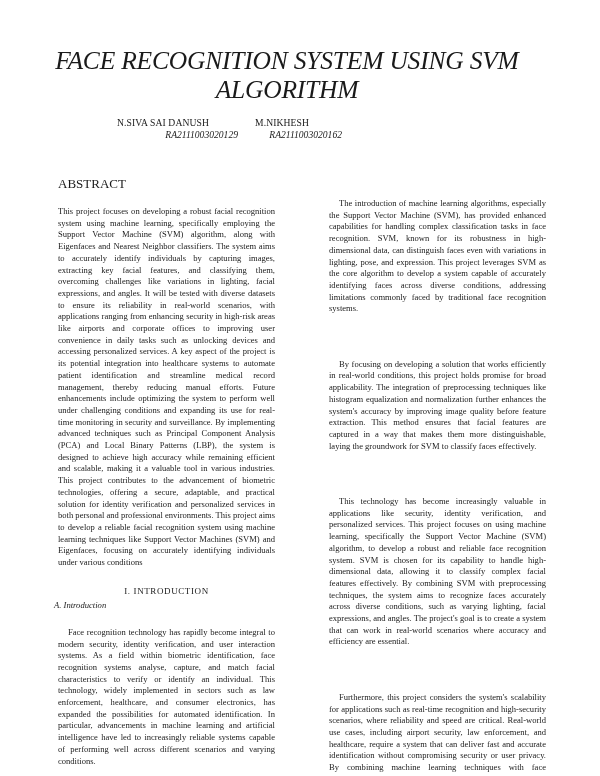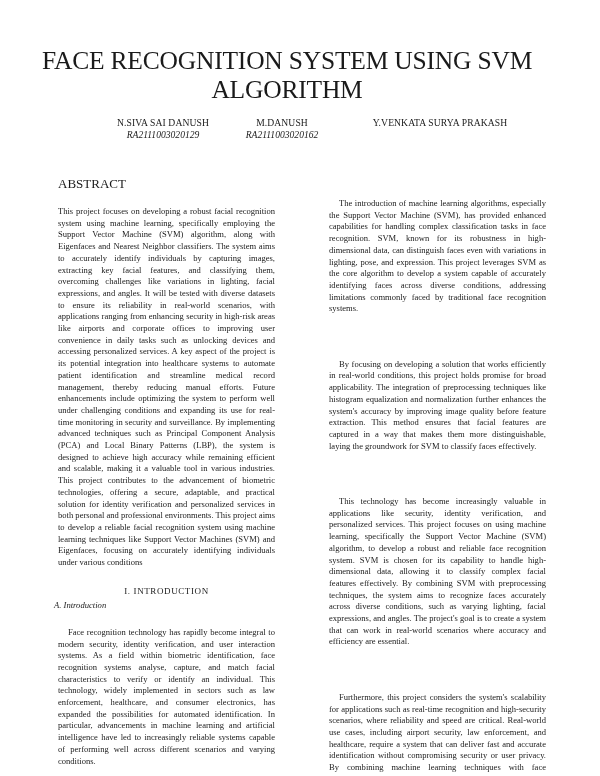--- a/index.html
+++ b/index.html
@@ -4,26 +4,26 @@
   <style>
     html, body { margin: 0; padding: 0; background: #ffffff; }
     body {
       width: 600px; height: 776px; overflow: hidden; position: relative;
       font-family: "Liberation Serif", "DejaVu Serif", serif;
       color: #1a1a1a;
     }
     .title {
       position: absolute; left: 0; top: 46px; width: 574px;
       text-align: center; font-size: 25.5px; line-height: 29px;
-      letter-spacing: -0.2px; color: #1a1a1a;
+      letter-spacing: -0.2px; color: #1a1a1a; font-style: italic;
     }
     .authors { position: absolute; top: 117px; left: 0; width: 488px; height: 30px; }
     .author { position: absolute; text-align: center; font-size: 9.6px; line-height: 12px; }
     .author .name { letter-spacing: 0.1px; }
-    .author .id { font-style: italic; }
+    .author .id { font-style: italic; text-align: right; }
     .col { position: absolute; top: 178px; width: 249px; font-size: 8.55px; line-height: 11.7px; text-align: justify; }
     .col-left { left: 42px; }
     .col-right { left: 313px; top: 182px; }
     .abstract-head { font-weight: normal; font-size: 13px; padding-left: 16px; line-height: 12px; }
     .para { margin: 16px; text-indent: 10px; }
     .para.noindent { text-indent: 0; }
     .gap { height: 11.7px; }
     .section-head { text-align: center; font-size: 9px; letter-spacing: 0.6px; margin: 4px 0 2px 0; line-height: 12px; }
     .subsection-head { font-style: italic; font-size: 8.6px; margin: 0 0 2px 12px; line-height: 12px; }
   </style>
@@ -34,25 +34,24 @@
   <div>FACE RECOGNITION SYSTEM USING SVM</div>
   <div>ALGORITHM</div>
 </div>
 
 <div class="authors">
   <div class="author" style="left:88px; width:150px;">
     <div class="name">N.SIVA SAI DANUSH</div>
     <div class="id">RA2111003020129</div>
   </div>
   <div class="author" style="left:222px; width:120px;">
-    <div class="name">M.DANUSH</div>
+    <div class="name">M.NIKHESH</div>
     <div class="id">RA2111003020162</div>
   </div>
   <div class="author" style="left:340px; width:200px;">
-    <div class="name">Y.VENKATA SURYA PRAKASH</div>
   </div>
 </div>
 
 <div class="col col-left">
   <div class="abstract-head">ABSTRACT</div>
   <p class="para noindent">This project focuses on developing a robust facial recognition system using machine learning, specifically employing the Support Vector Machine (SVM) algorithm, along with Eigenfaces and Nearest Neighbor classifiers. The system aims to accurately identify individuals by capturing images, extracting key facial features, and classifying them, overcoming challenges like variations in lighting, facial expressions, and angles. It will be tested with diverse datasets to ensure its reliability in real-world scenarios, with applications ranging from enhancing security in high-risk areas like airports and corporate offices to improving user convenience in daily tasks such as unlocking devices and accessing personalized services. A key aspect of the project is its potential integration into healthcare systems to automate patient identification and streamline medical record management, thereby reducing manual efforts. Future enhancements include optimizing the system to perform well under challenging conditions and expanding its use for real-time monitoring in security and surveillance. By implementing advanced techniques such as Principal Component Analysis (PCA) and Local Binary Patterns (LBP), the system is designed to achieve high accuracy while remaining efficient and scalable, making it a valuable tool in various industries. This project contributes to the advancement of biometric technologies, offering a secure, adaptable, and practical solution for identity verification and personalized services in both personal and professional environments. This project aims to develop a reliable facial recognition system using machine learning techniques like Support Vector Machines (SVM) and Eigenfaces, focusing on accurately identifying individuals under various conditions</p>
   <div class="section-head">I. INTRODUCTION</div>
   <div class="subsection-head">A. Introduction</div>
   <p class="para">Face recognition technology has rapidly become integral to modern security, identity verification, and user interaction systems. As a field within biometric identification, face recognition systems analyse, capture, and match facial characteristics to verify or identify an individual. This technology, widely implemented in sectors such as law enforcement, healthcare, and consumer electronics, has expanded the possibilities for automated identification. In particular, advancements in machine learning and artificial intelligence have led to increasingly reliable systems capable of performing well across different scenarios and varying conditions.</p>
 </div>

